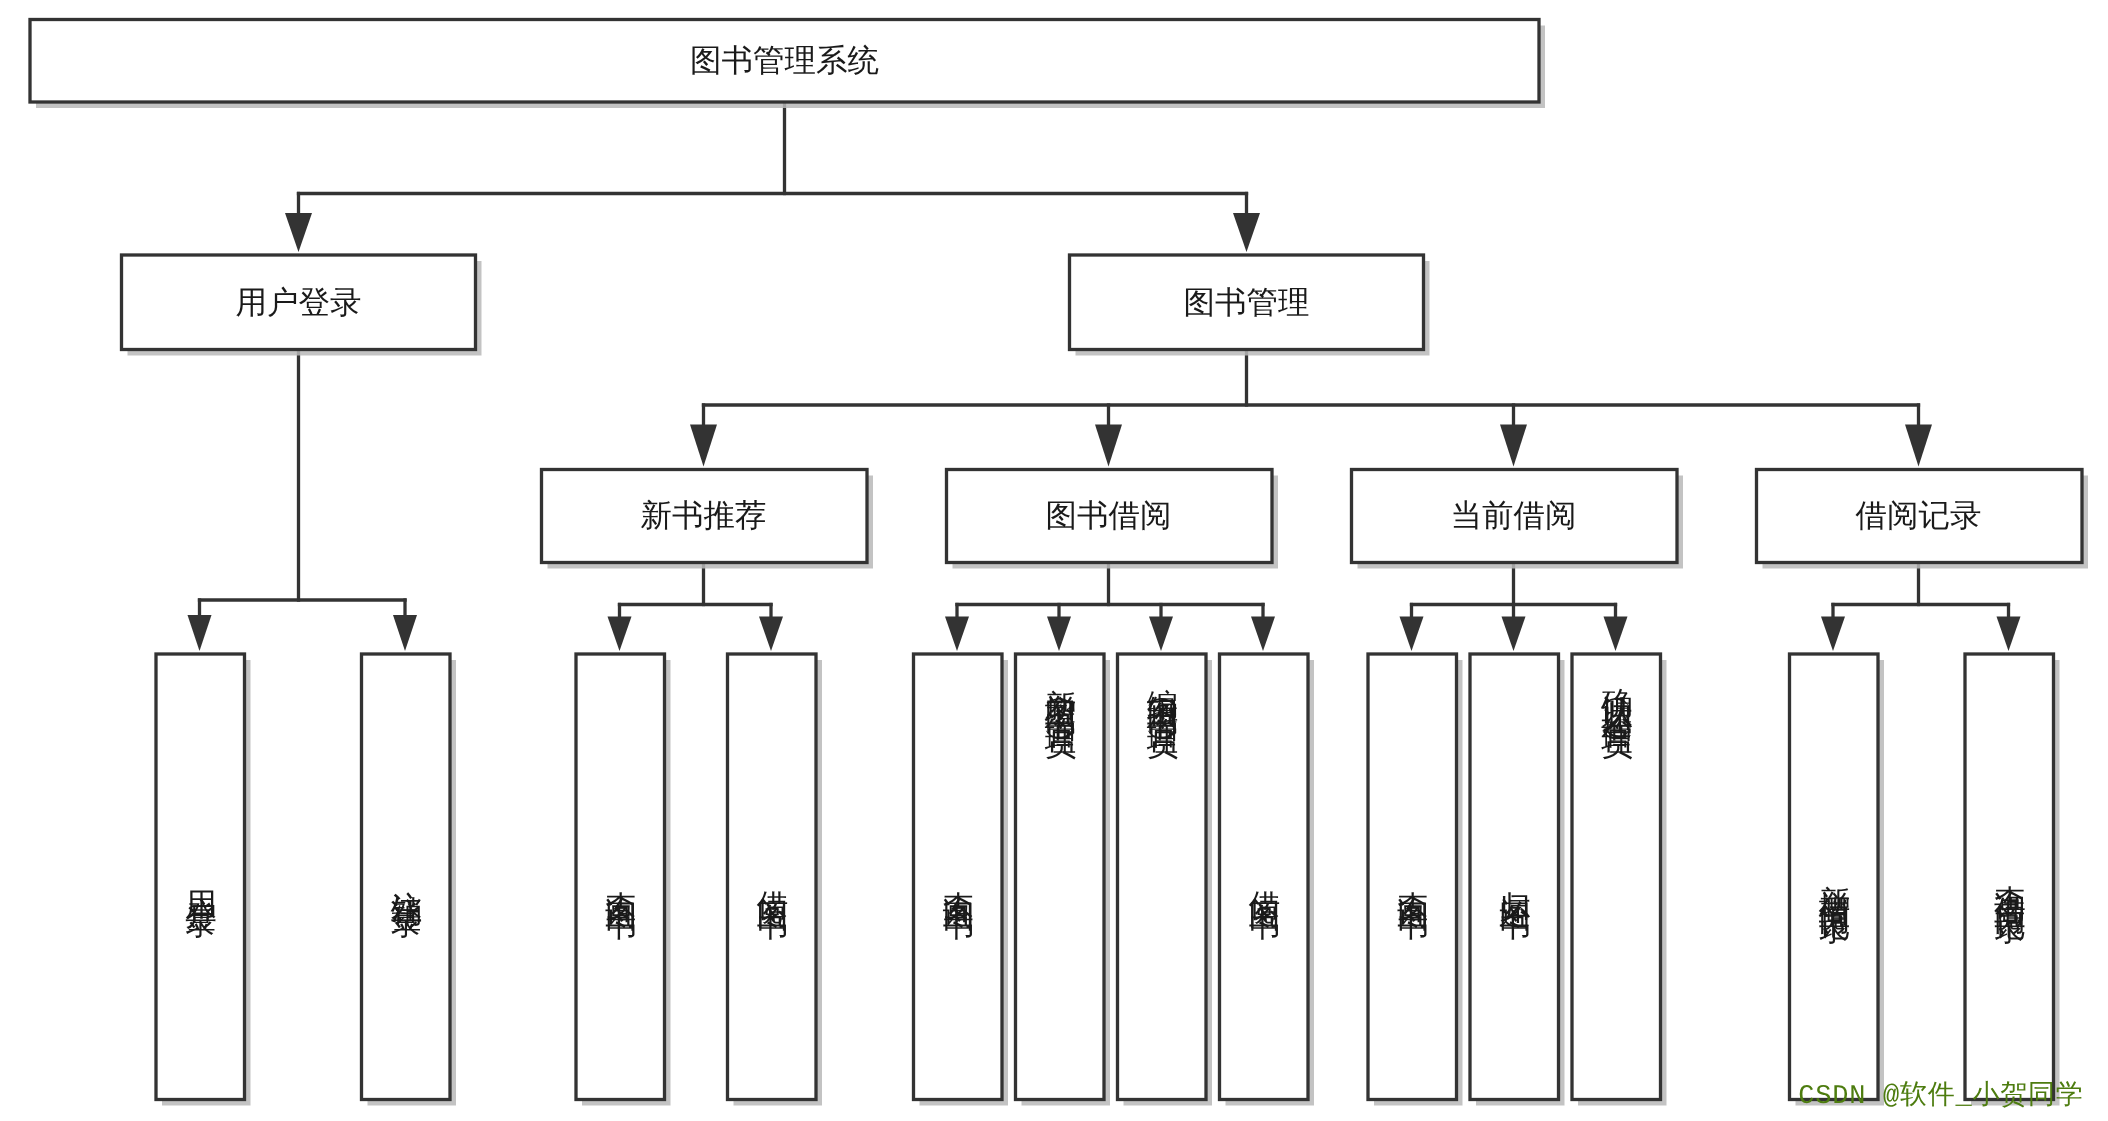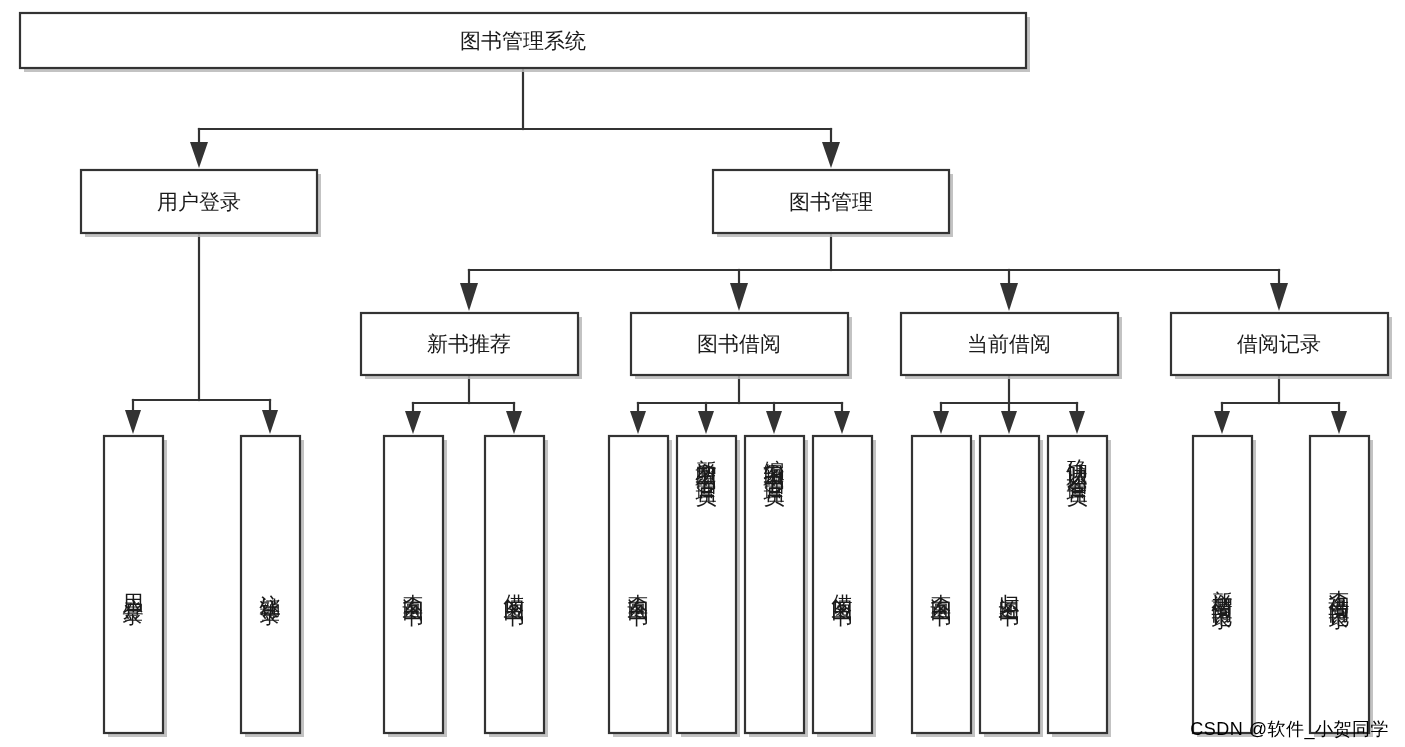--- a/index.html
+++ b/index.html
@@ -73,23 +73,23 @@
     writing-mode: vertical-rl;
     text-orientation: upright;
     letter-spacing: 4px;
     line-height: 1;
     text-align: center;
   }
   .watermark {
     position: absolute;
     right: 16px;
     bottom: 6px;
-    font-family: Liberation Sans, sans-serif;
+    font-family: Liberation Mono, monospace;
     font-size: 18px;
-    color: #000000;
+    color: #4d7c0f;
     letter-spacing: 0.5px;
     white-space: nowrap;
     user-select: none;
   }
 </style>
 </head>
 <body>
 
 <div id="diagram-root">
 

